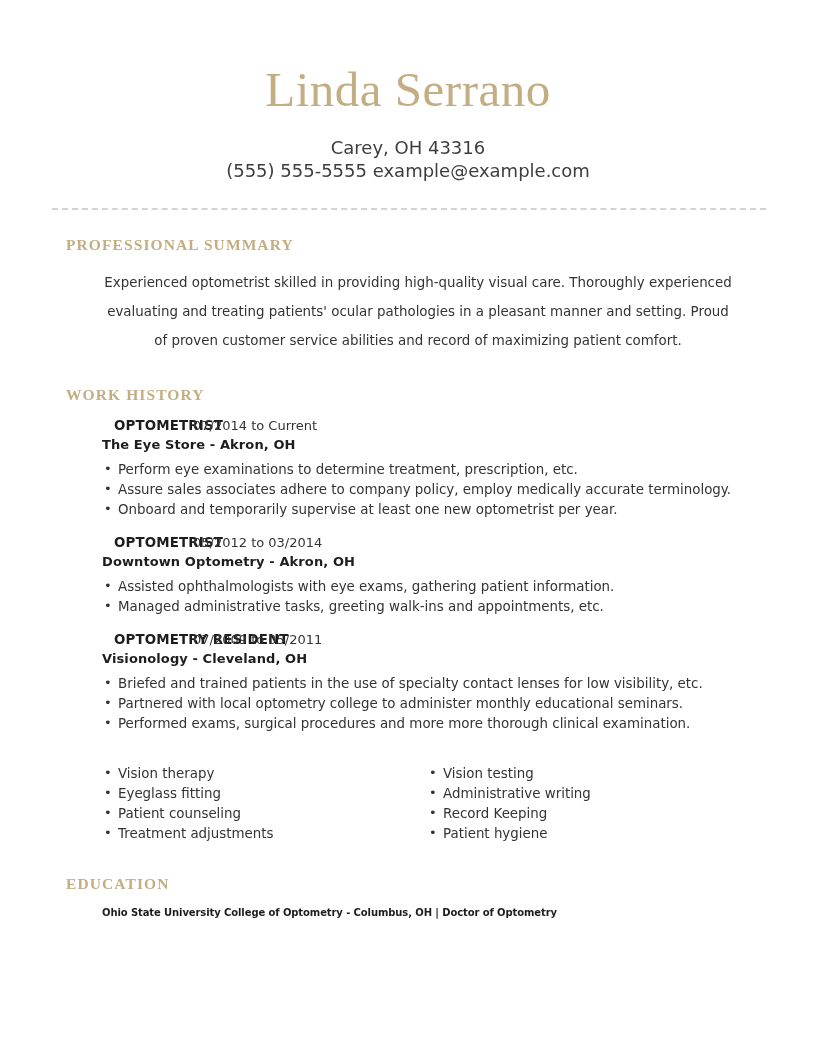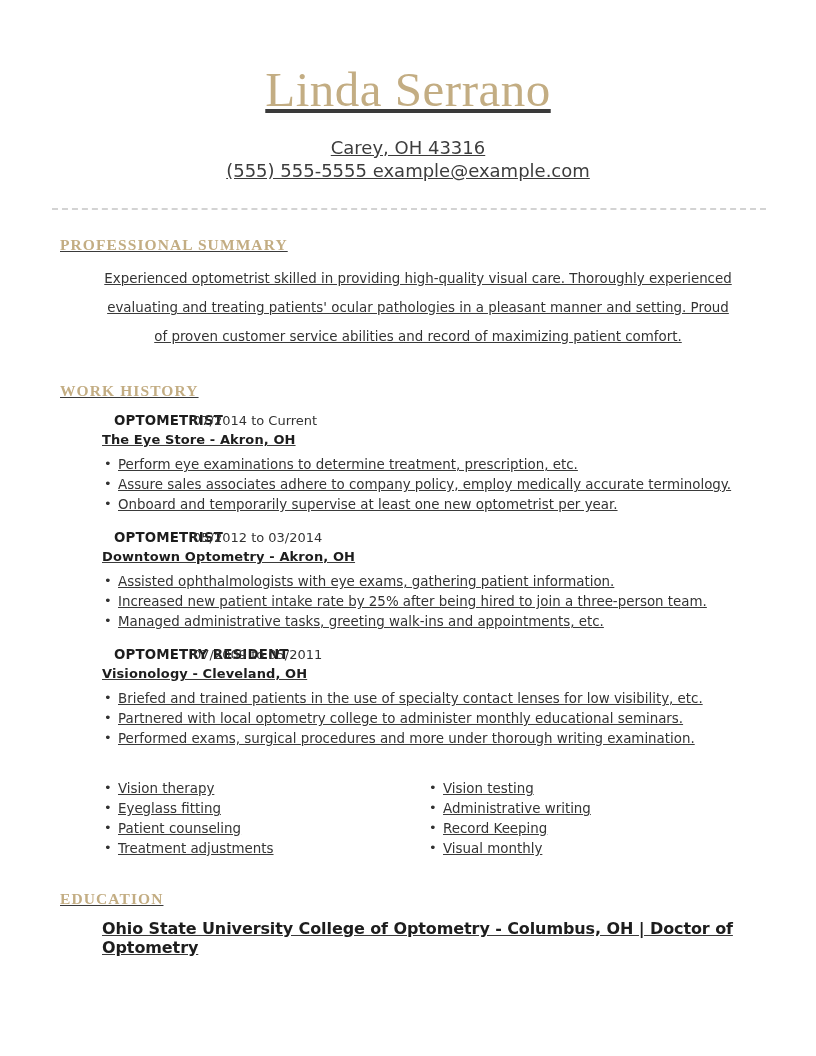--- a/index.html
+++ b/index.html
@@ -15,21 +15,20 @@
     position: relative;
     overflow: hidden;
   }
 
   .page {
     width: 816px;
     height: 948px;
     box-sizing: border-box;
     padding: 0;
     position: relative;
-    text-decoration: underline;
   }
 
   
   .header {
     text-align: center;
     padding-top: 62px;
   }
   .full-name {
     font-family: "Liberation Serif", "DejaVu Serif", serif;
     font-size: 49px;
@@ -61,21 +60,21 @@
   .section {
     padding: 0 52px 0 52px;
   }
   .section-title {
     font-family: "Liberation Serif", "DejaVu Serif", serif;
     font-size: 15.5px;
     letter-spacing: 1.1px;
     color: #c3ad83;
     font-weight: 700;
     text-transform: uppercase;
-    margin: 8px;
+    margin: 14px;
   }
   .section-body {
     padding-left: 50px;
     padding-right: 30px;
   }
 
   
   #section-summary { margin-top: 26px; }
   .summary-text {
     margin: 10px 0 0 0;
@@ -171,21 +170,21 @@
     left: 2px;
     top: -1px;
     font-size: 13px;
     color: #333333;
   }
 
   
   #section-education { margin-top: 31px; }
   .education-entry {
     margin-top: 11px;
-    font-size: 16px;
+    font-size: 10px;
     font-weight: bold;
     color: #1d1d1d;
     font-family: "DejaVu Sans", sans-serif;
     letter-spacing: -0.1px;
   }
 </style>
 </head>
 <body>
 
 <div class="page">
@@ -225,35 +224,34 @@
       </div>
 
       <div class="job">
         <div class="job-headline">
           <span class="job-title">OPTOMETRIST</span>
           <span class="job-dates">05/2012 to 03/2014</span>
         </div>
         <div class="job-company">Downtown Optometry - Akron, OH</div>
         <ul class="bullets">
           <li>Assisted ophthalmologists with eye exams, gathering patient information.</li>
-          <li>Increased new patient intake rate by 25% after being hired to join a three-person team.</li>
           <li>Managed administrative tasks, greeting walk-ins and appointments, etc.</li>
         </ul>
       </div>
 
       <div class="job">
         <div class="job-headline">
           <span class="job-title">OPTOMETRY RESIDENT</span>
           <span class="job-dates">07/2009 to 05/2011</span>
         </div>
         <div class="job-company">Visionology - Cleveland, OH</div>
         <ul class="bullets">
           <li>Briefed and trained patients in the use of specialty contact lenses for low visibility, etc.</li>
           <li>Partnered with local optometry college to administer monthly educational seminars.</li>
-          <li>Performed exams, surgical procedures and more under thorough writing examination.</li>
+          <li>Performed exams, surgical procedures and more more thorough clinical examination.</li>
         </ul>
       </div>
 
     </div>
   </div>
 
   <div class="section" id="section-skills">
     <div class="section-body">
       <div class="skills-columns">
         <div class="skills-col left">
@@ -262,21 +260,21 @@
             <li>Eyeglass fitting</li>
             <li>Patient counseling</li>
             <li>Treatment adjustments</li>
           </ul>
         </div>
         <div class="skills-col right">
           <ul>
             <li>Vision testing</li>
             <li>Administrative writing</li>
             <li>Record Keeping</li>
-            <li>Visual monthly</li>
+            <li>Patient hygiene</li>
           </ul>
         </div>
       </div>
     </div>
   </div>
 
   <div class="section" id="section-education">
     <h2 class="section-title">EDUCATION</h2>
     <div class="section-body">
       <div class="education-entry">Ohio State University College of Optometry - Columbus, OH | Doctor of Optometry</div>

